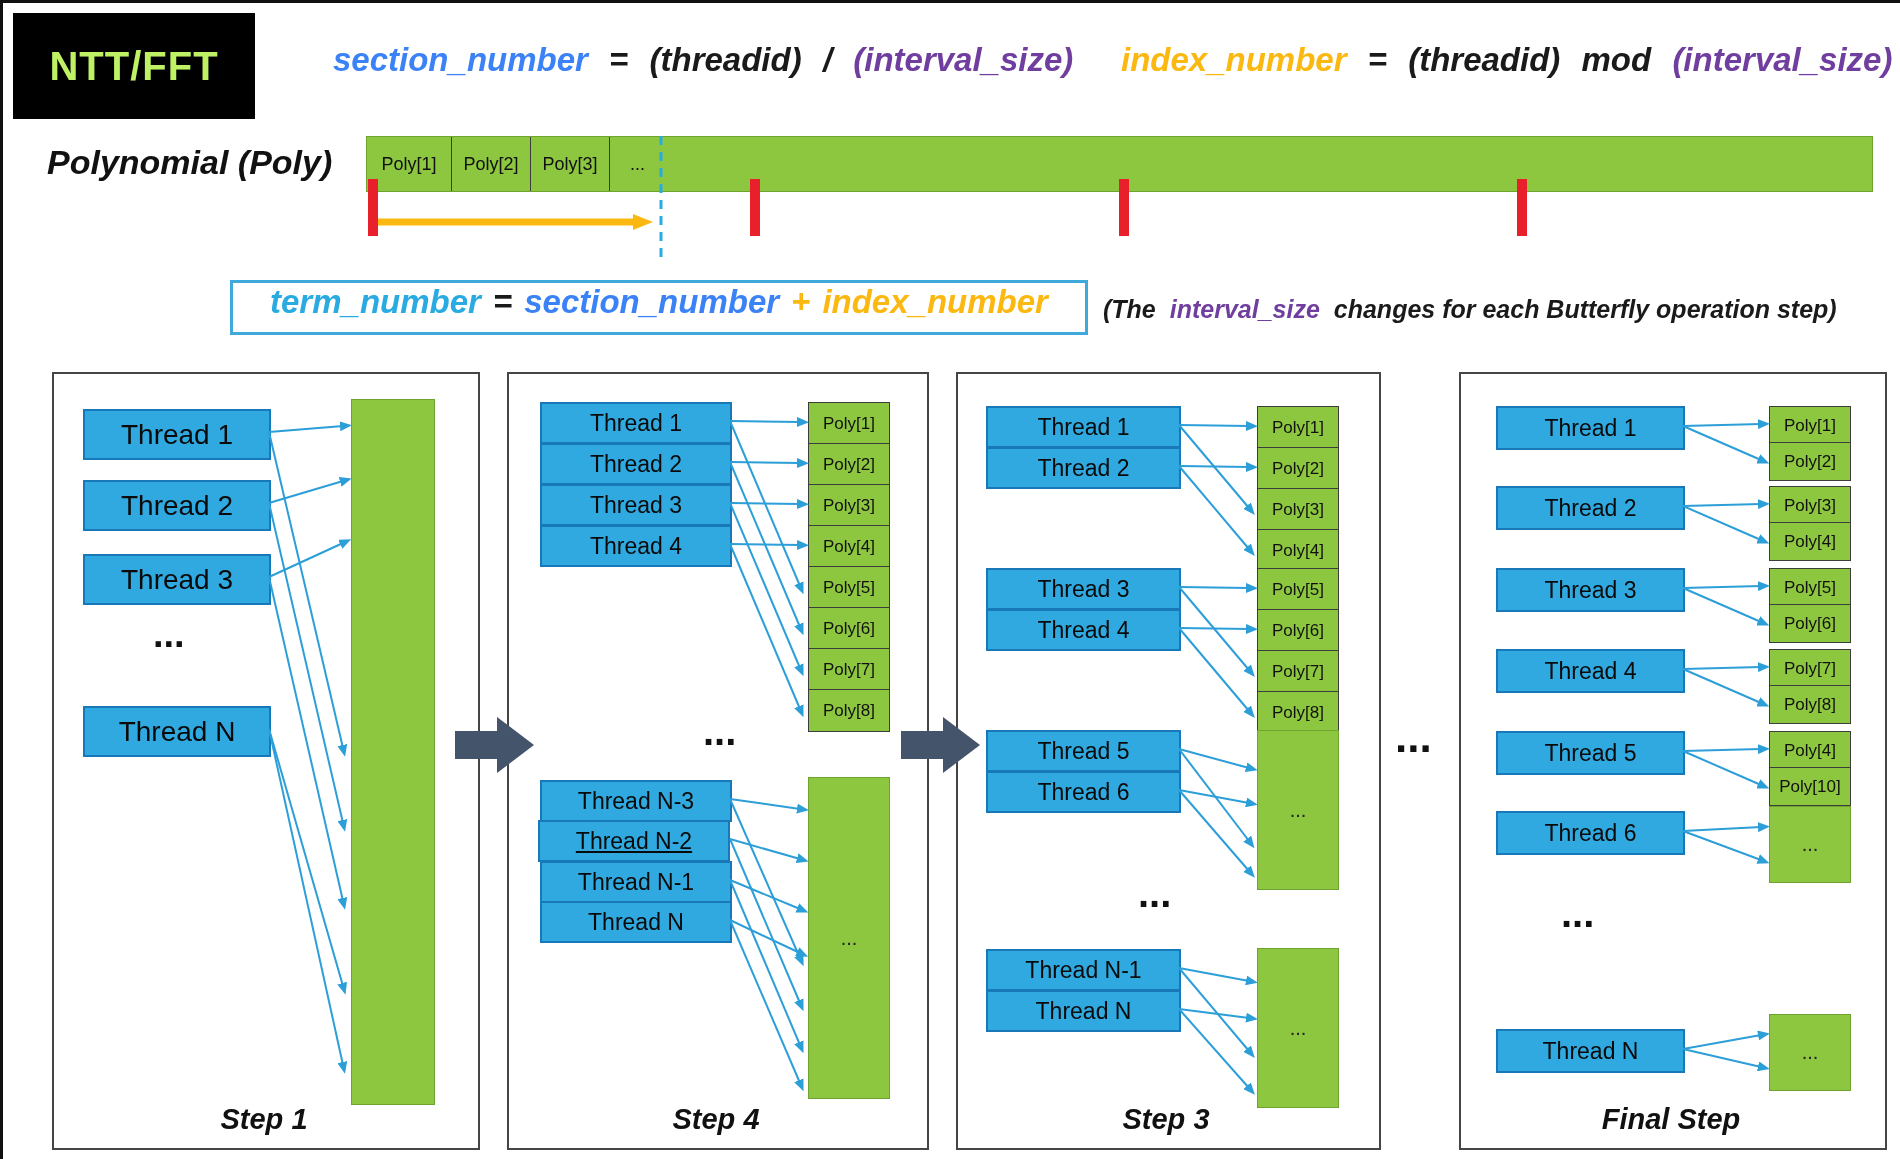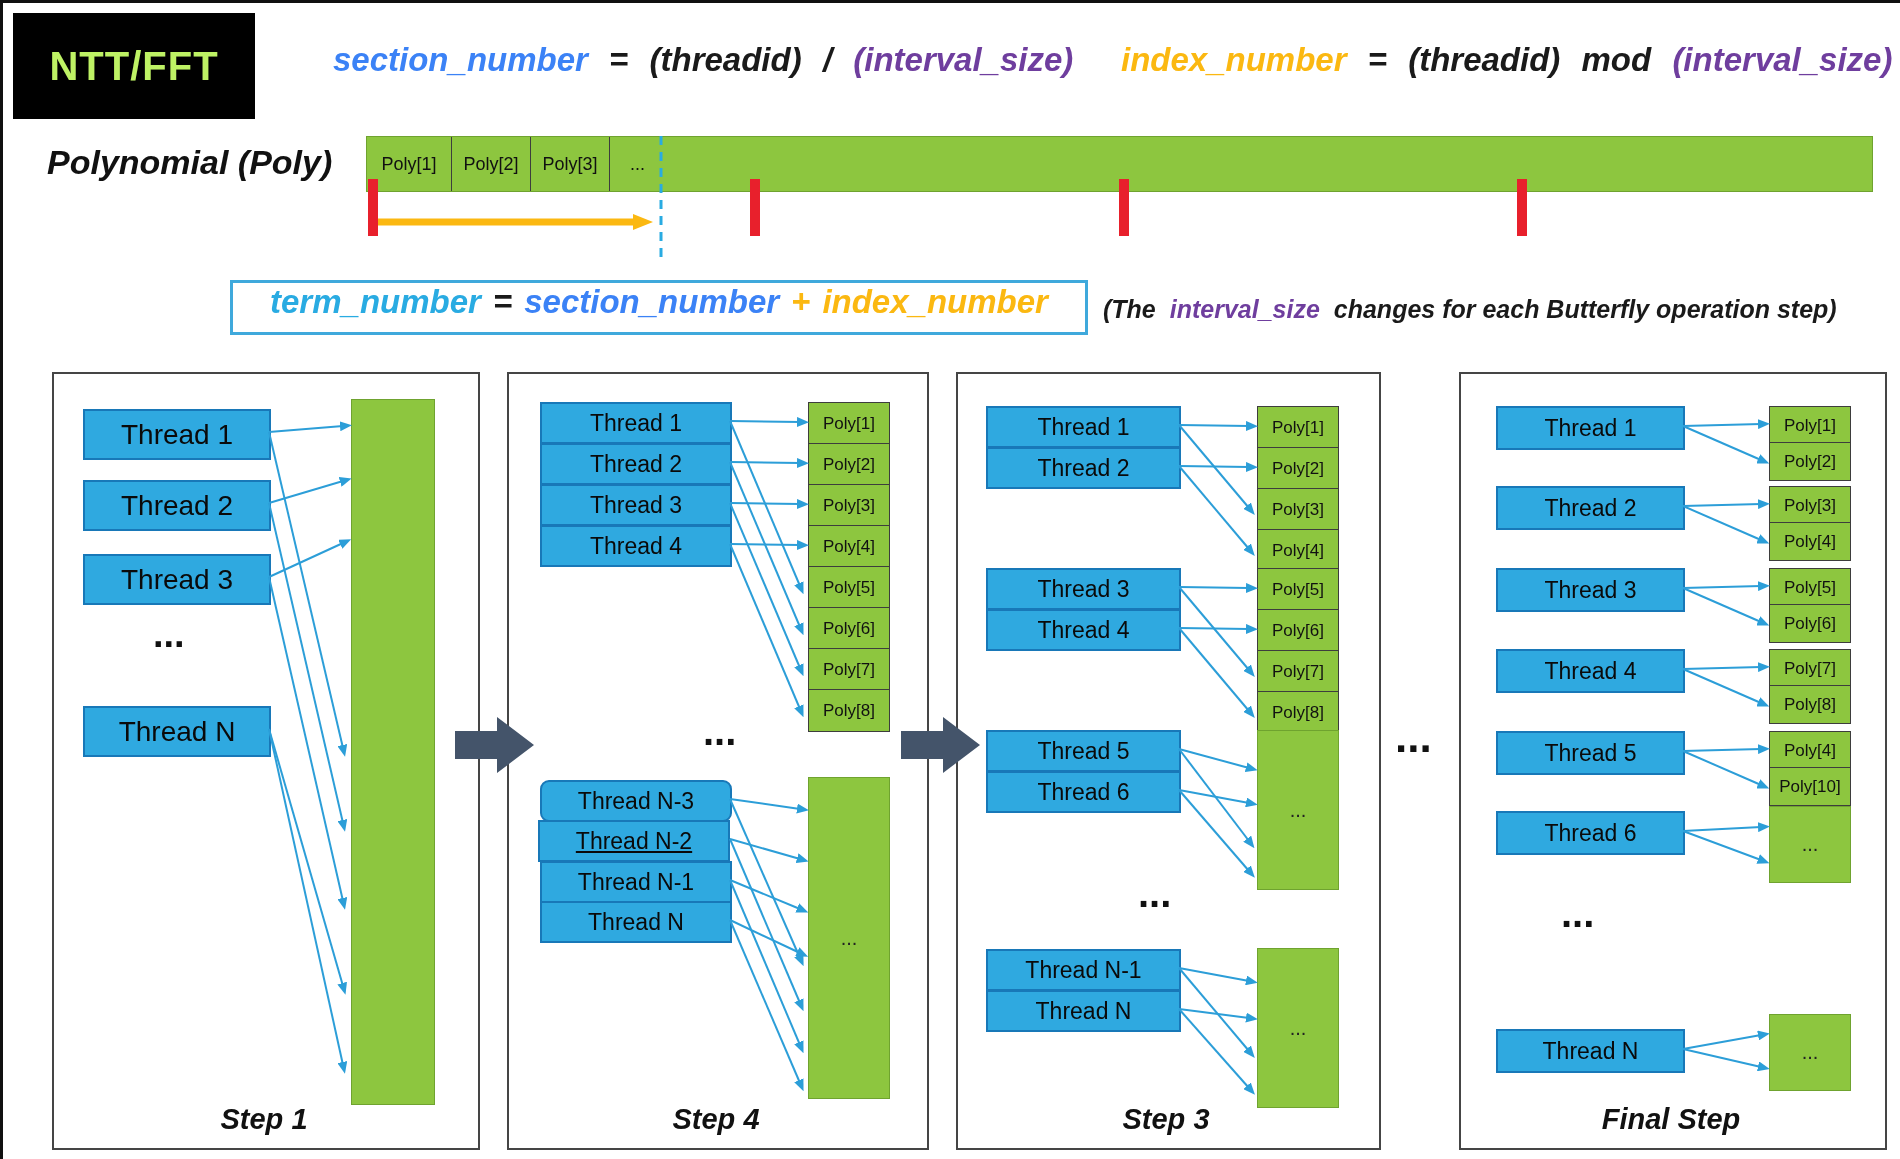--- a/index.html
+++ b/index.html
@@ -102,21 +102,21 @@
   <div class="tb small" style="left:537px;top:522px;width:188px;height:38px;">Thread 4</div>
   <div class="pc" style="left:805px;top:399px;width:80px;height:41px;">Poly[1]</div>
   <div class="pc" style="left:805px;top:440px;width:80px;height:41px;">Poly[2]</div>
   <div class="pc" style="left:805px;top:481px;width:80px;height:41px;">Poly[3]</div>
   <div class="pc" style="left:805px;top:522px;width:80px;height:41px;">Poly[4]</div>
   <div class="pc" style="left:805px;top:563px;width:80px;height:41px;">Poly[5]</div>
   <div class="pc" style="left:805px;top:604px;width:80px;height:41px;">Poly[6]</div>
   <div class="pc" style="left:805px;top:645px;width:80px;height:41px;">Poly[7]</div>
   <div class="pc" style="left:805px;top:686px;width:80px;height:41px;">Poly[8]</div>
   <div class="dots" style="left:700px;top:708px;font-size:40px;">...</div>
-  <div class="tb small" style="left:537px;top:777px;width:188px;height:38px;border-radius:9px;">Thread N-3</div>
+  <div class="tb small" style="left:537px;top:777px;width:188px;height:38px;">Thread N-3</div>
   <div class="tb small" style="left:535px;top:817px;width:188px;height:38px;text-decoration:underline;">Thread N-2</div>
   <div class="tb small" style="left:537px;top:858px;width:188px;height:38px;">Thread N-1</div>
   <div class="tb small" style="left:537px;top:898px;width:188px;height:38px;">Thread N</div>
   <div class="gb" style="left:805px;top:774px;width:80px;height:320px;">...</div>
   <div class="step-label" style="left:603px;">Step 4</div>
 
   <div class="panel" style="left:953px;width:421px;"></div>
   <div class="tb small" style="left:983px;top:403px;width:191px;height:38px;">Thread 1</div>
   <div class="tb small" style="left:983px;top:444px;width:191px;height:38px;">Thread 2</div>
   <div class="tb small" style="left:983px;top:565px;width:191px;height:38px;">Thread 3</div>

